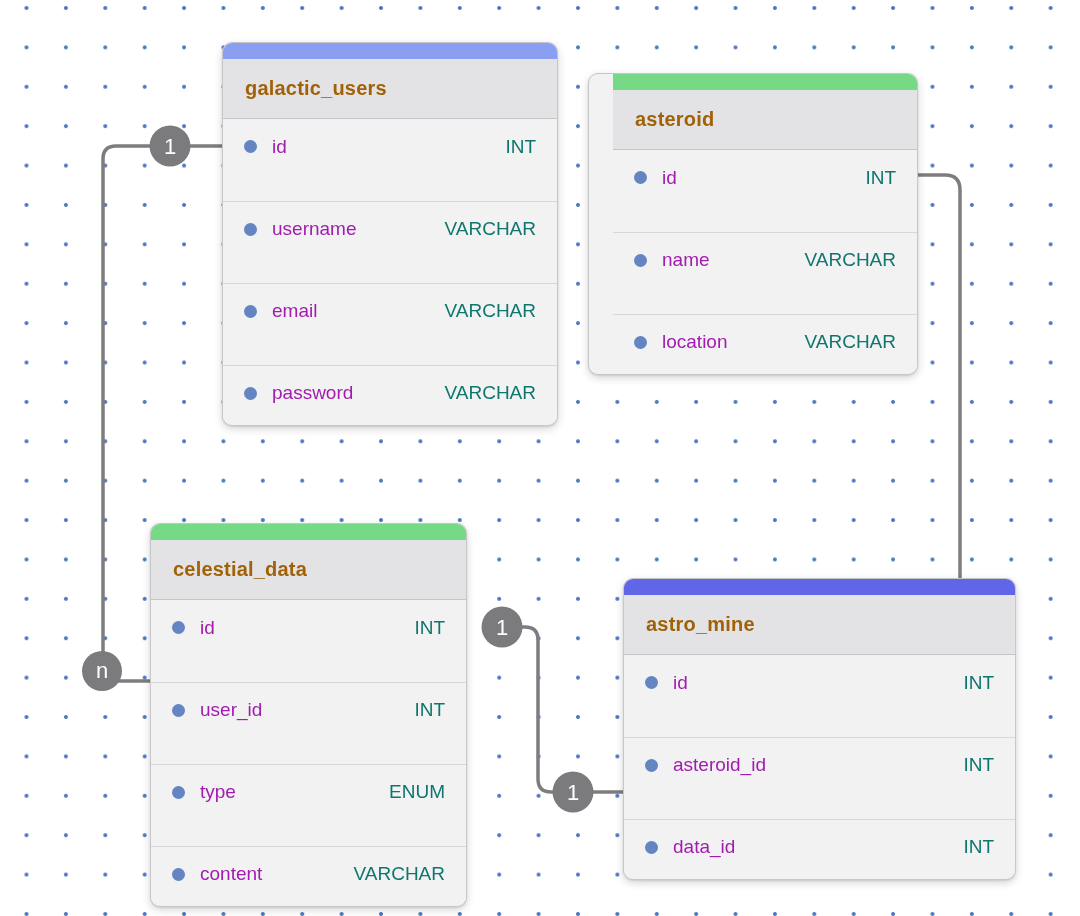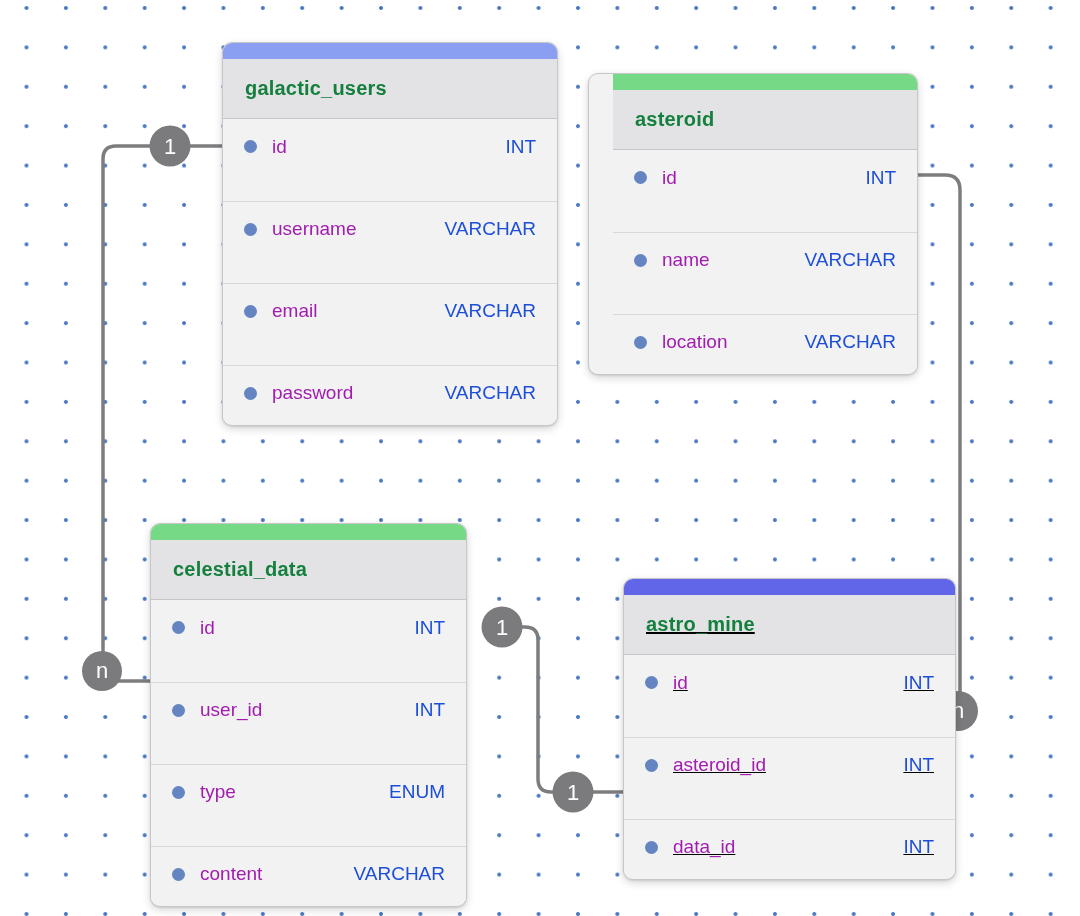--- a/index.html
+++ b/index.html
@@ -52,21 +52,21 @@
     height: 60px;
     background: #e3e3e5;
     display: flex;
     align-items: center;
     padding: 0 22px;
     border-bottom: 1px solid #c6c6ca;
   }
   .title-row span {
     font-size: 20px;
     font-weight: bold;
-    color: #15803d;
+    color: #a16207;
     letter-spacing: 0.2px;
   }
   .field-row {
     height: 55px;
     display: flex;
     align-items: center;
     padding: 0 21px;
     background: #f2f2f3;
   }
   .field-row + .field-row {
@@ -82,21 +82,21 @@
     flex: 0 0 auto;
   }
   .field-name {
     font-size: 19px;
     color: #a21caf;
     flex: 1 1 auto;
     white-space: nowrap;
   }
   .field-type {
     font-size: 19px;
-    color: #1d4ed8;
+    color: #0f766e;
     white-space: nowrap;
   }
 </style>
 </head>
 <body>
 
 <div class="canvas">
 
   <svg class="rel-layer" width="1080" height="916" viewBox="0 0 1080 916">
 
@@ -197,21 +197,21 @@
       <span class="field-name">type</span>
       <span class="field-type">ENUM</span>
     </div>
     <div class="field-row">
       <span class="field-dot"></span>
       <span class="field-name">content</span>
       <span class="field-type">VARCHAR</span>
     </div>
   </div>
 
-  <div class="db-table" style="left:623px; top:578px; width:333px;text-decoration:underline;">
+  <div class="db-table" style="left:623px; top:578px; width:393px;">
     <div class="accent-bar" style="background-color: rgb(97, 101, 231);"></div>
     <div class="title-row">
       <span>astro_mine</span>
     </div>
     <div class="field-row">
       <span class="field-dot"></span>
       <span class="field-name">id</span>
       <span class="field-type">INT</span>
     </div>
     <div class="field-row">

